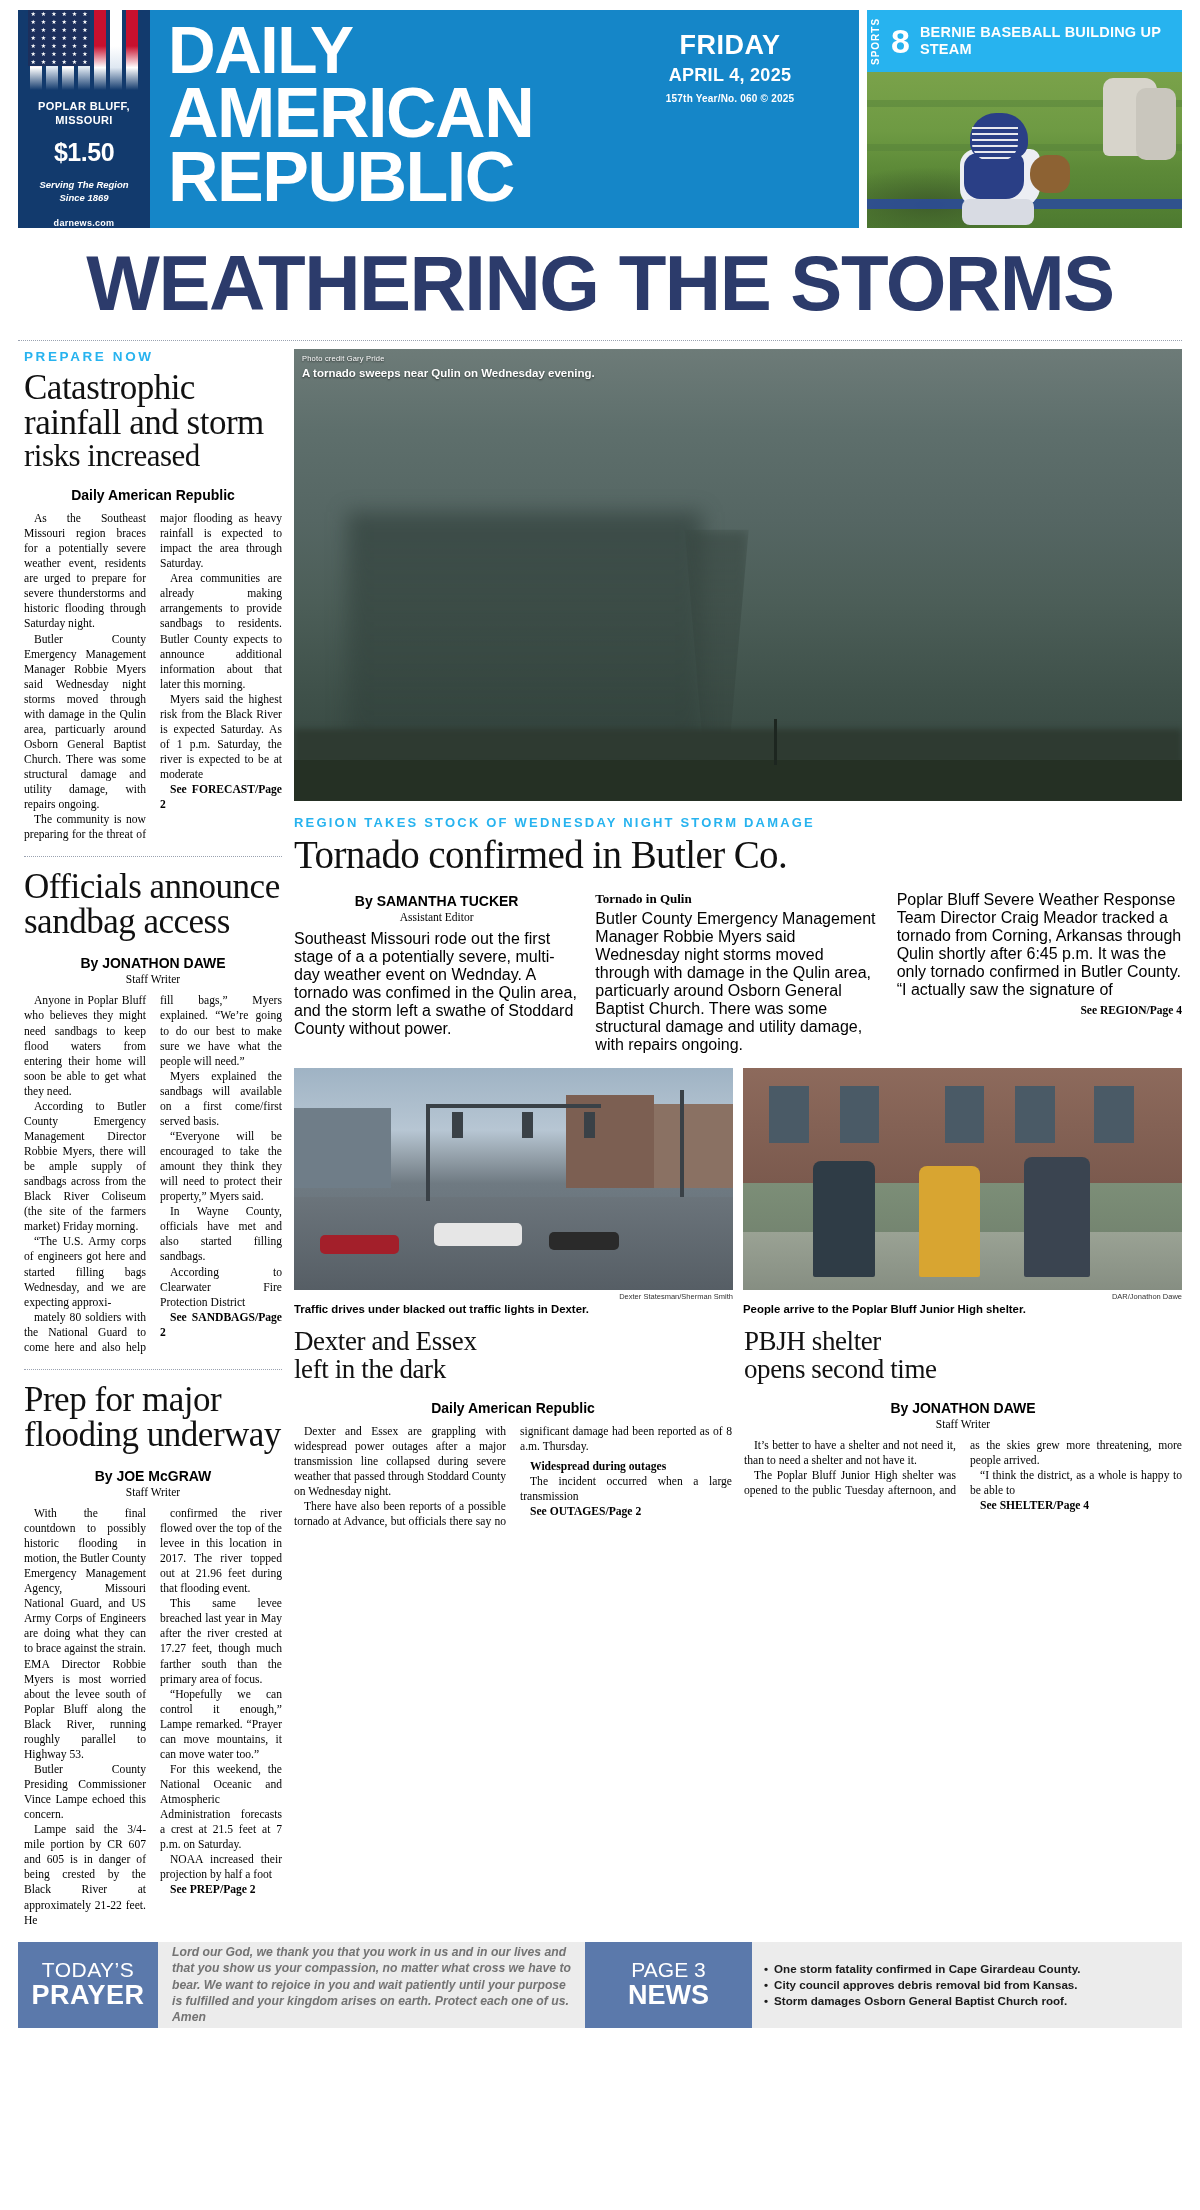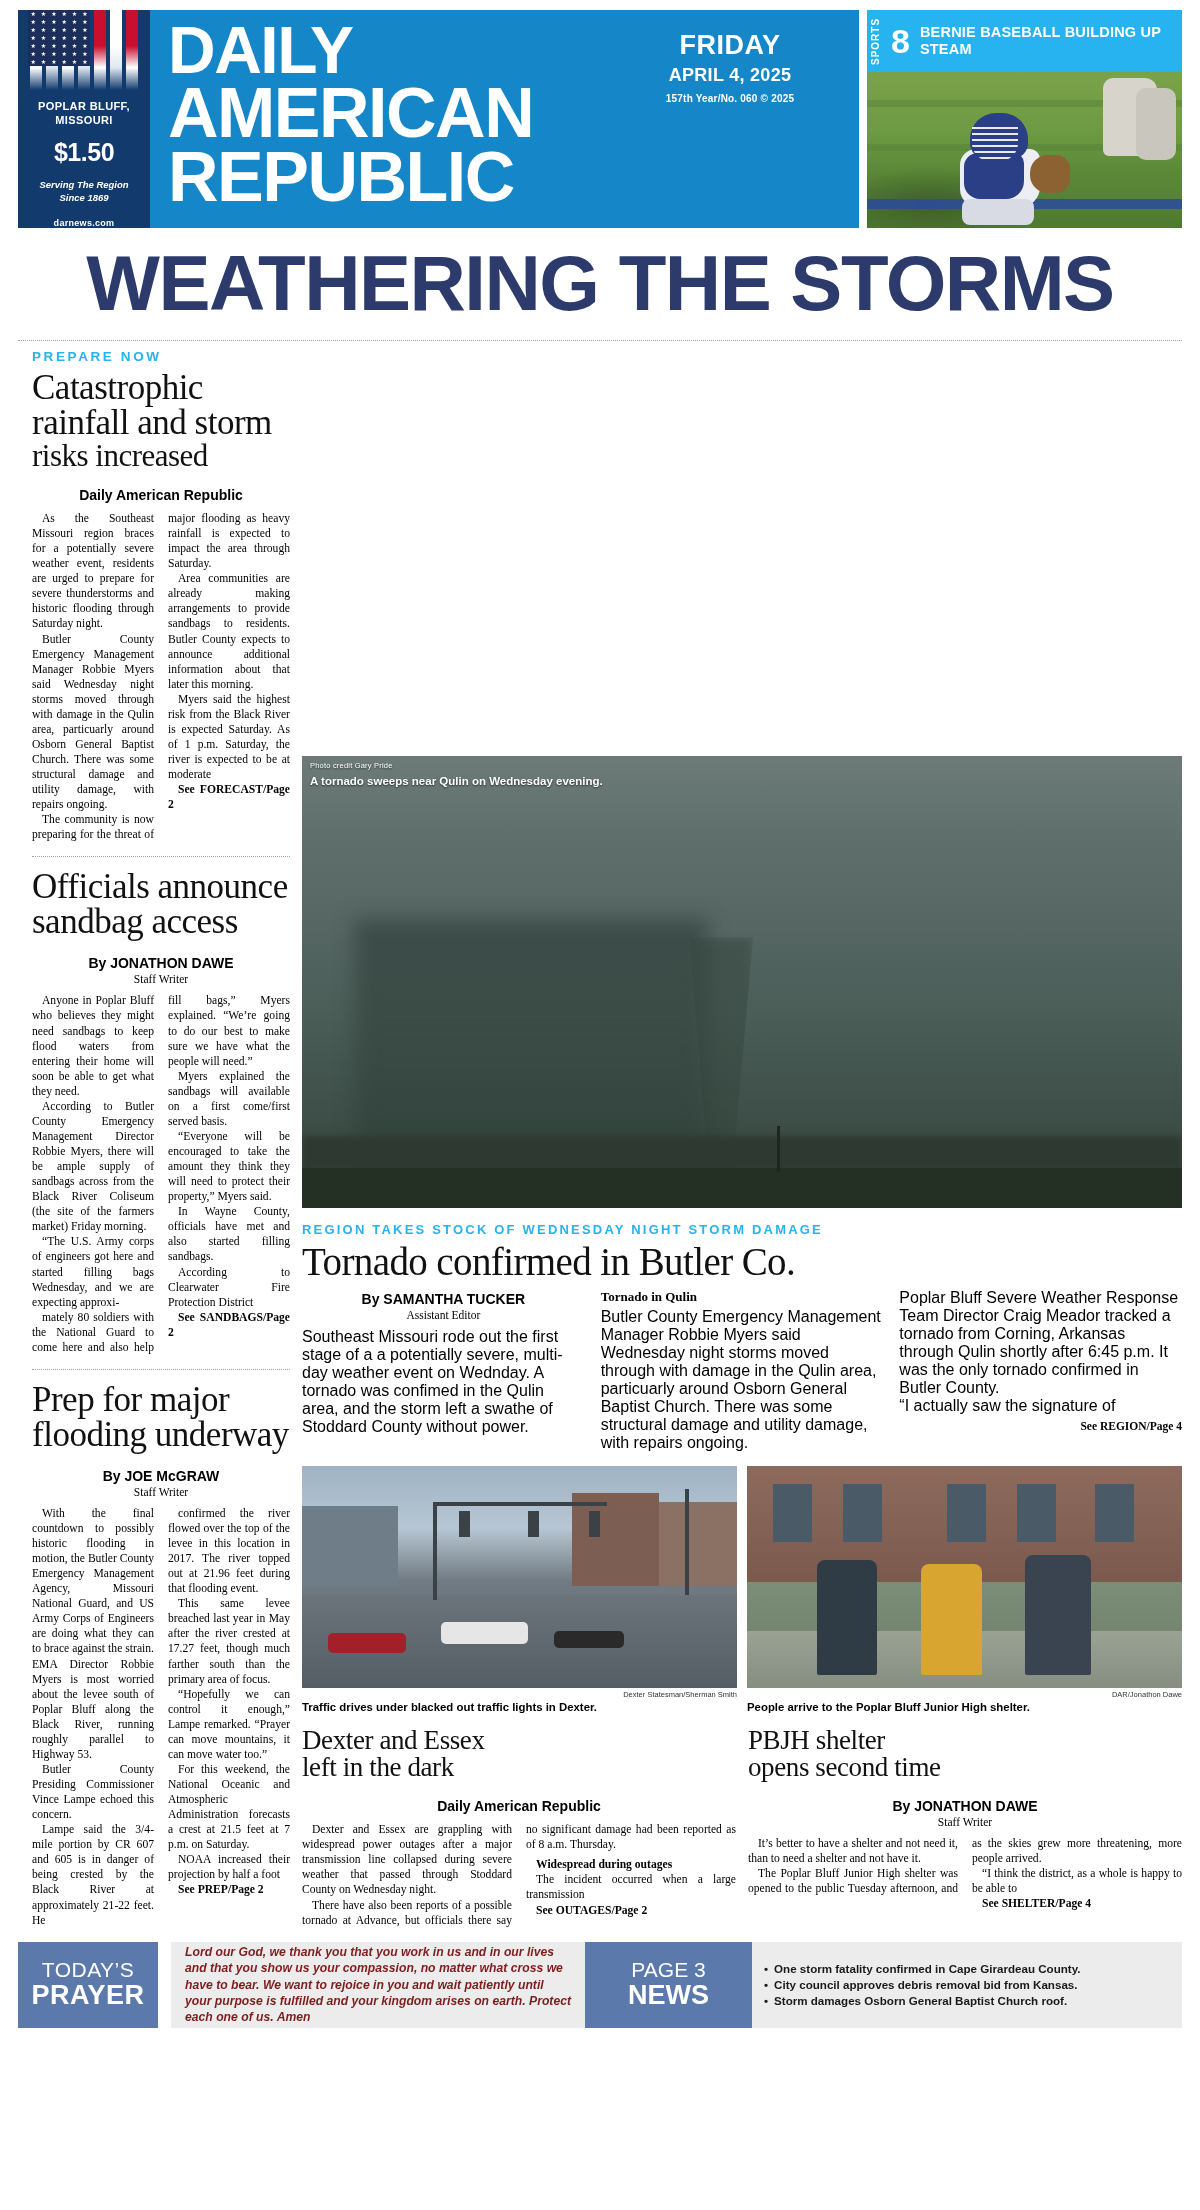--- a/index.html
+++ b/index.html
@@ -106,21 +106,21 @@
   .banner {
     margin: 16px 18px 0 18px;
     font-size: 78px; font-weight: bold; color: #2c3b6b;
     letter-spacing: -1.5px; line-height: 1; text-align: center;
     padding-bottom: 12px;
   }
 
   .rule { border-top: 1px dotted #9aa2b0; margin: 6px 18px 0 18px; }
 
   
-  .main { display: flex; padding: 8px 18px 0 32px; gap: 12px; align-items: flex-end; }
+  .main { display: flex; padding: 8px 18px 0 24px; gap: 12px; }
   .col-left { width: 258px; flex: none; }
   .col-right { flex: 1; }
 
   .kicker {
     color: #27b3ef; font-size: 13.5px; font-weight: bold;
     letter-spacing: 2.6px; margin-bottom: 6px;
   }
   .hl-serif {
     font-family: "Liberation Serif", serif;
     color: #111; font-weight: normal;
@@ -211,21 +211,21 @@
   .f-prayer {
     width: 140px; background: #5b79ab; color: #fff; flex: none;
     display: flex; flex-direction: column; align-items: center; justify-content: center;
     line-height: 1.05;
   }
   .f-prayer .t1 { font-size: 21px; font-weight: normal; letter-spacing: .5px; }
   .f-prayer .t2 { font-size: 27px; font-weight: bold; letter-spacing: .5px; }
   .f-text {
     flex: 1; background: #ececec; padding: 9px 14px;
     font-size: 12.2px; font-style: italic; font-weight: bold; line-height: 1.33;
-    display: flex; align-items: center; color: #7f1d1d; margin-left: 13px;
+    display: flex; align-items: center; color: #737373;
   }
   .f-page {
     width: 167px; background: #5b79ab; color: #fff; flex: none;
     display: flex; flex-direction: column; align-items: center; justify-content: center;
     line-height: 1.05;
   }
   .f-page .t1 { font-size: 21px; }
   .f-page .t2 { font-size: 27px; font-weight: bold; }
   .f-bullets {
     width: 430px; flex: none; background: #ececec; padding: 10px 12px;
@@ -418,21 +418,21 @@
       <div class="pole"></div>
       <div class="photo-caption-overlay">
         <span class="credit-top">Photo credit Gary Pride</span>
         <span>A tornado sweeps near Qulin on Wednesday evening.</span>
       </div>
     </div>
 
     <div>
       <div class="section-kicker">REGION TAKES STOCK OF WEDNESDAY NIGHT STORM DAMAGE</div>
       <div class="hl-serif hl-big">Tornado confirmed in Butler Co.</div>
-      <div style="display:flex;gap:16px;margin-top:8px">
+      <div style="display:flex;gap:16px;margin-top:17px">
         <div style="flex:1">
           <div class="byline" style="margin-top:2px">By SAMANTHA TUCKER</div>
           <div class="byline-sub">Assistant Editor</div>
           <p style="margin-top:7px" class="bodycol">Southeast Missouri rode out the first stage of a a potentially severe, multi-day weather event on Wednday. A tornado was confimed in the Qulin area, and the storm left a swathe of Stoddard County without power.</p>
         </div>
         <div style="flex:1">
           <p class="subhead">Tornado in Qulin</p>
           <p class="bodycol">Butler County Emergency Management Manager Robbie Myers said Wednesday night storms moved through with damage in the Qulin area, particuarly around Osborn General Baptist Church. There was some structural damage and utility damage, with repairs ongoing.</p>
         </div>
         <div style="flex:1">

